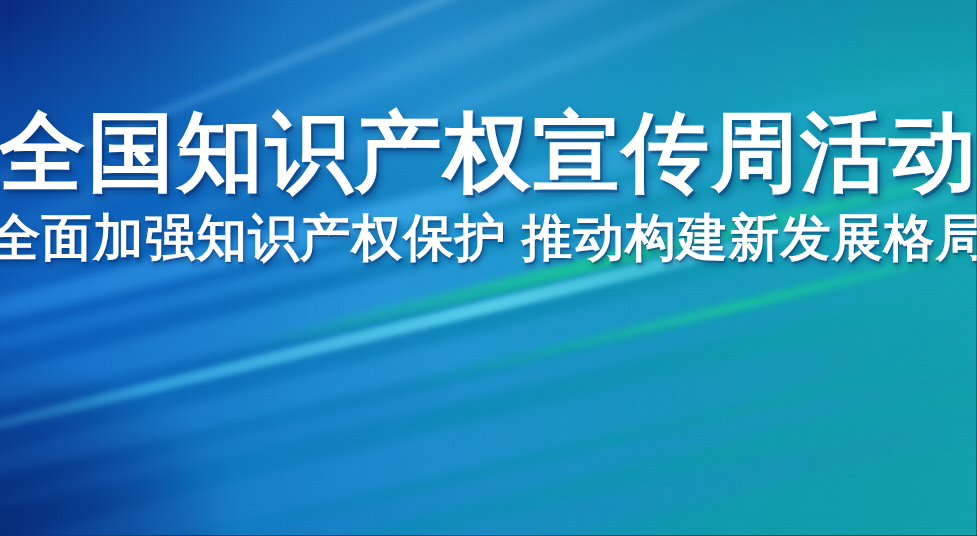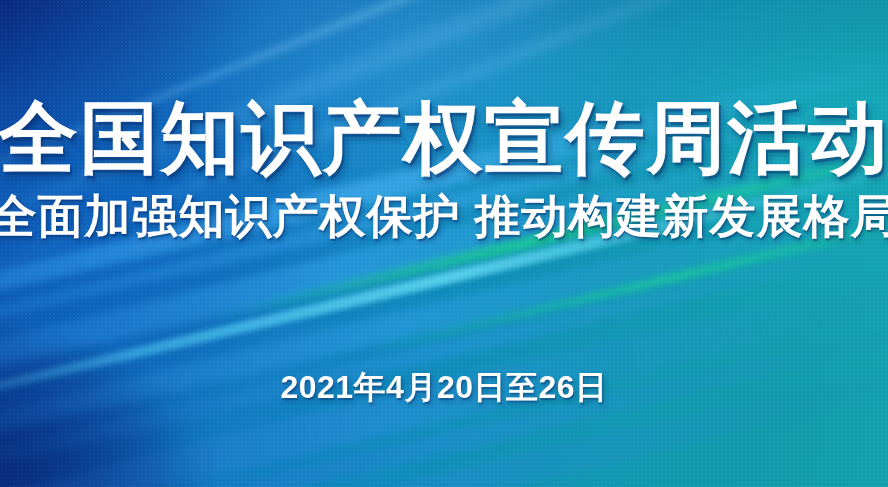--- a/index.html
+++ b/index.html
@@ -213,16 +213,15 @@
     <div class="streak s8"></div>
     <div class="streak s9"></div>
   </div>
 
   <div class="layer bg-dots"></div>
   <div class="layer bg-edge"></div>
 
   <div class="content">
     <div class="main-title">全国知识产权宣传周活动</div>
     <div class="sub-title">全面加强知识产权保护 推动构建新发展格局</div>
-    <div class="date-line">2021年4月20日至26日</div>
   </div>
 
 </div>
 
 </body></html>

